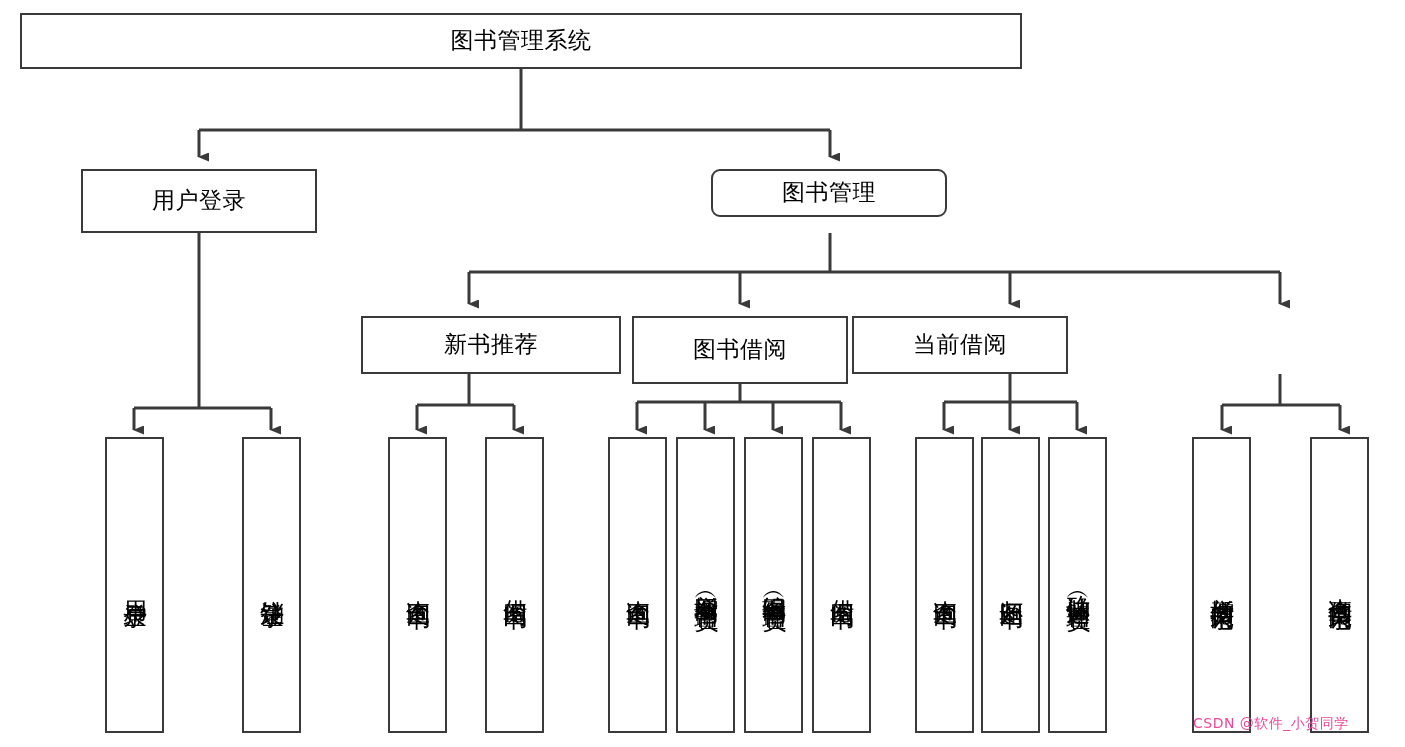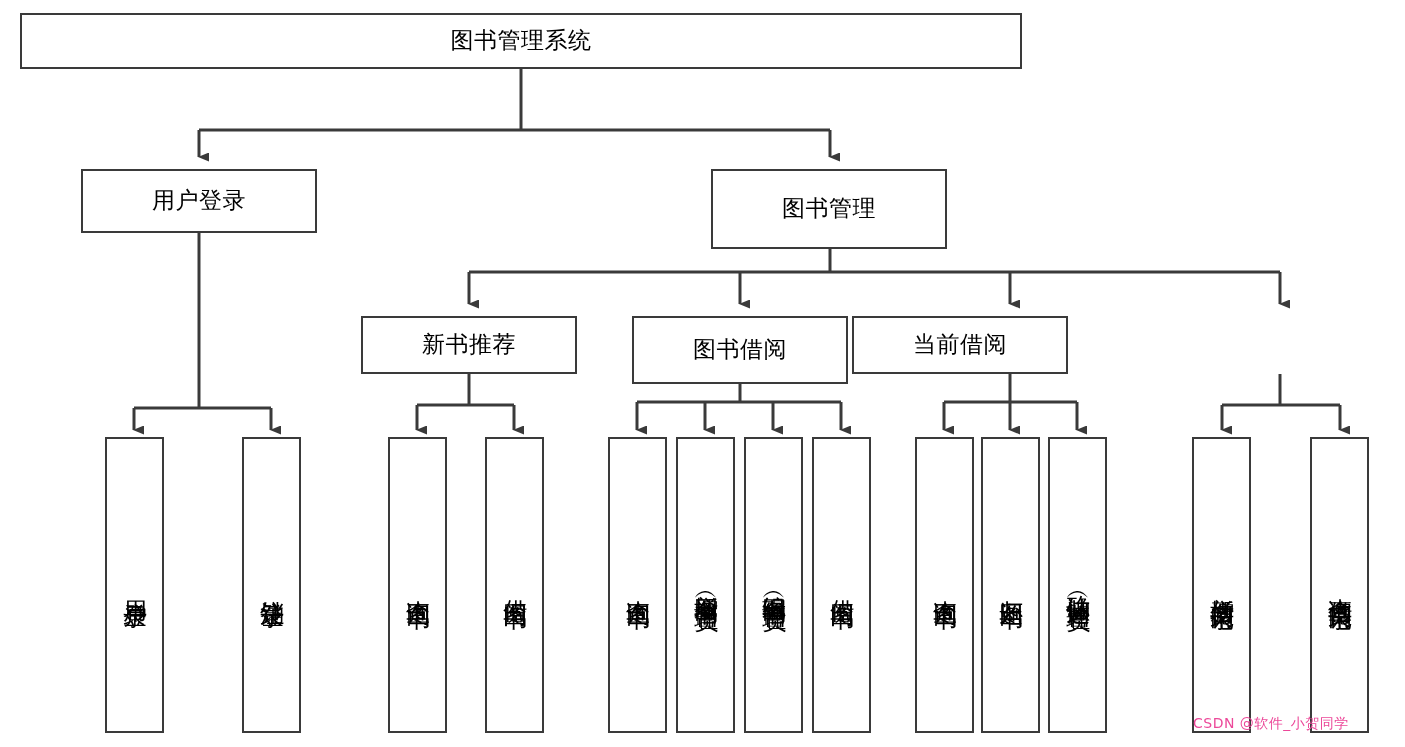--- a/index.html
+++ b/index.html
@@ -120,25 +120,25 @@
     </g>
   </svg>
 
   <div class="node h" style="left:20px; top:13px; width:1002px; height:56px;">
     <span>图书管理系统</span>
   </div>
 
   <div class="node h" style="left:81px; top:169px; width:236px; height:64px;">
     <span>用户登录</span>
   </div>
-  <div class="node h" style="left:711px; top:169px; width:236px; height:80px;">
+  <div class="node h" style="left:711px; top:169px; width:236px; height:48px;border-radius:9px;">
     <span>图书管理</span>
   </div>
 
-  <div class="node h" style="left:361px; top:316px; width:216px; height:58px;">
+  <div class="node h" style="left:361px; top:316px; width:260px; height:58px;">
     <span>新书推荐</span>
   </div>
   <div class="node h" style="left:632px; top:316px; width:216px; height:68px;">
     <span>图书借阅</span>
   </div>
   <div class="node h" style="left:852px; top:316px; width:216px; height:58px;">
     <span>当前借阅</span>
   </div>
 
   <div class="node v" style="left:105px; top:437px; width:59px; height:296px;">

